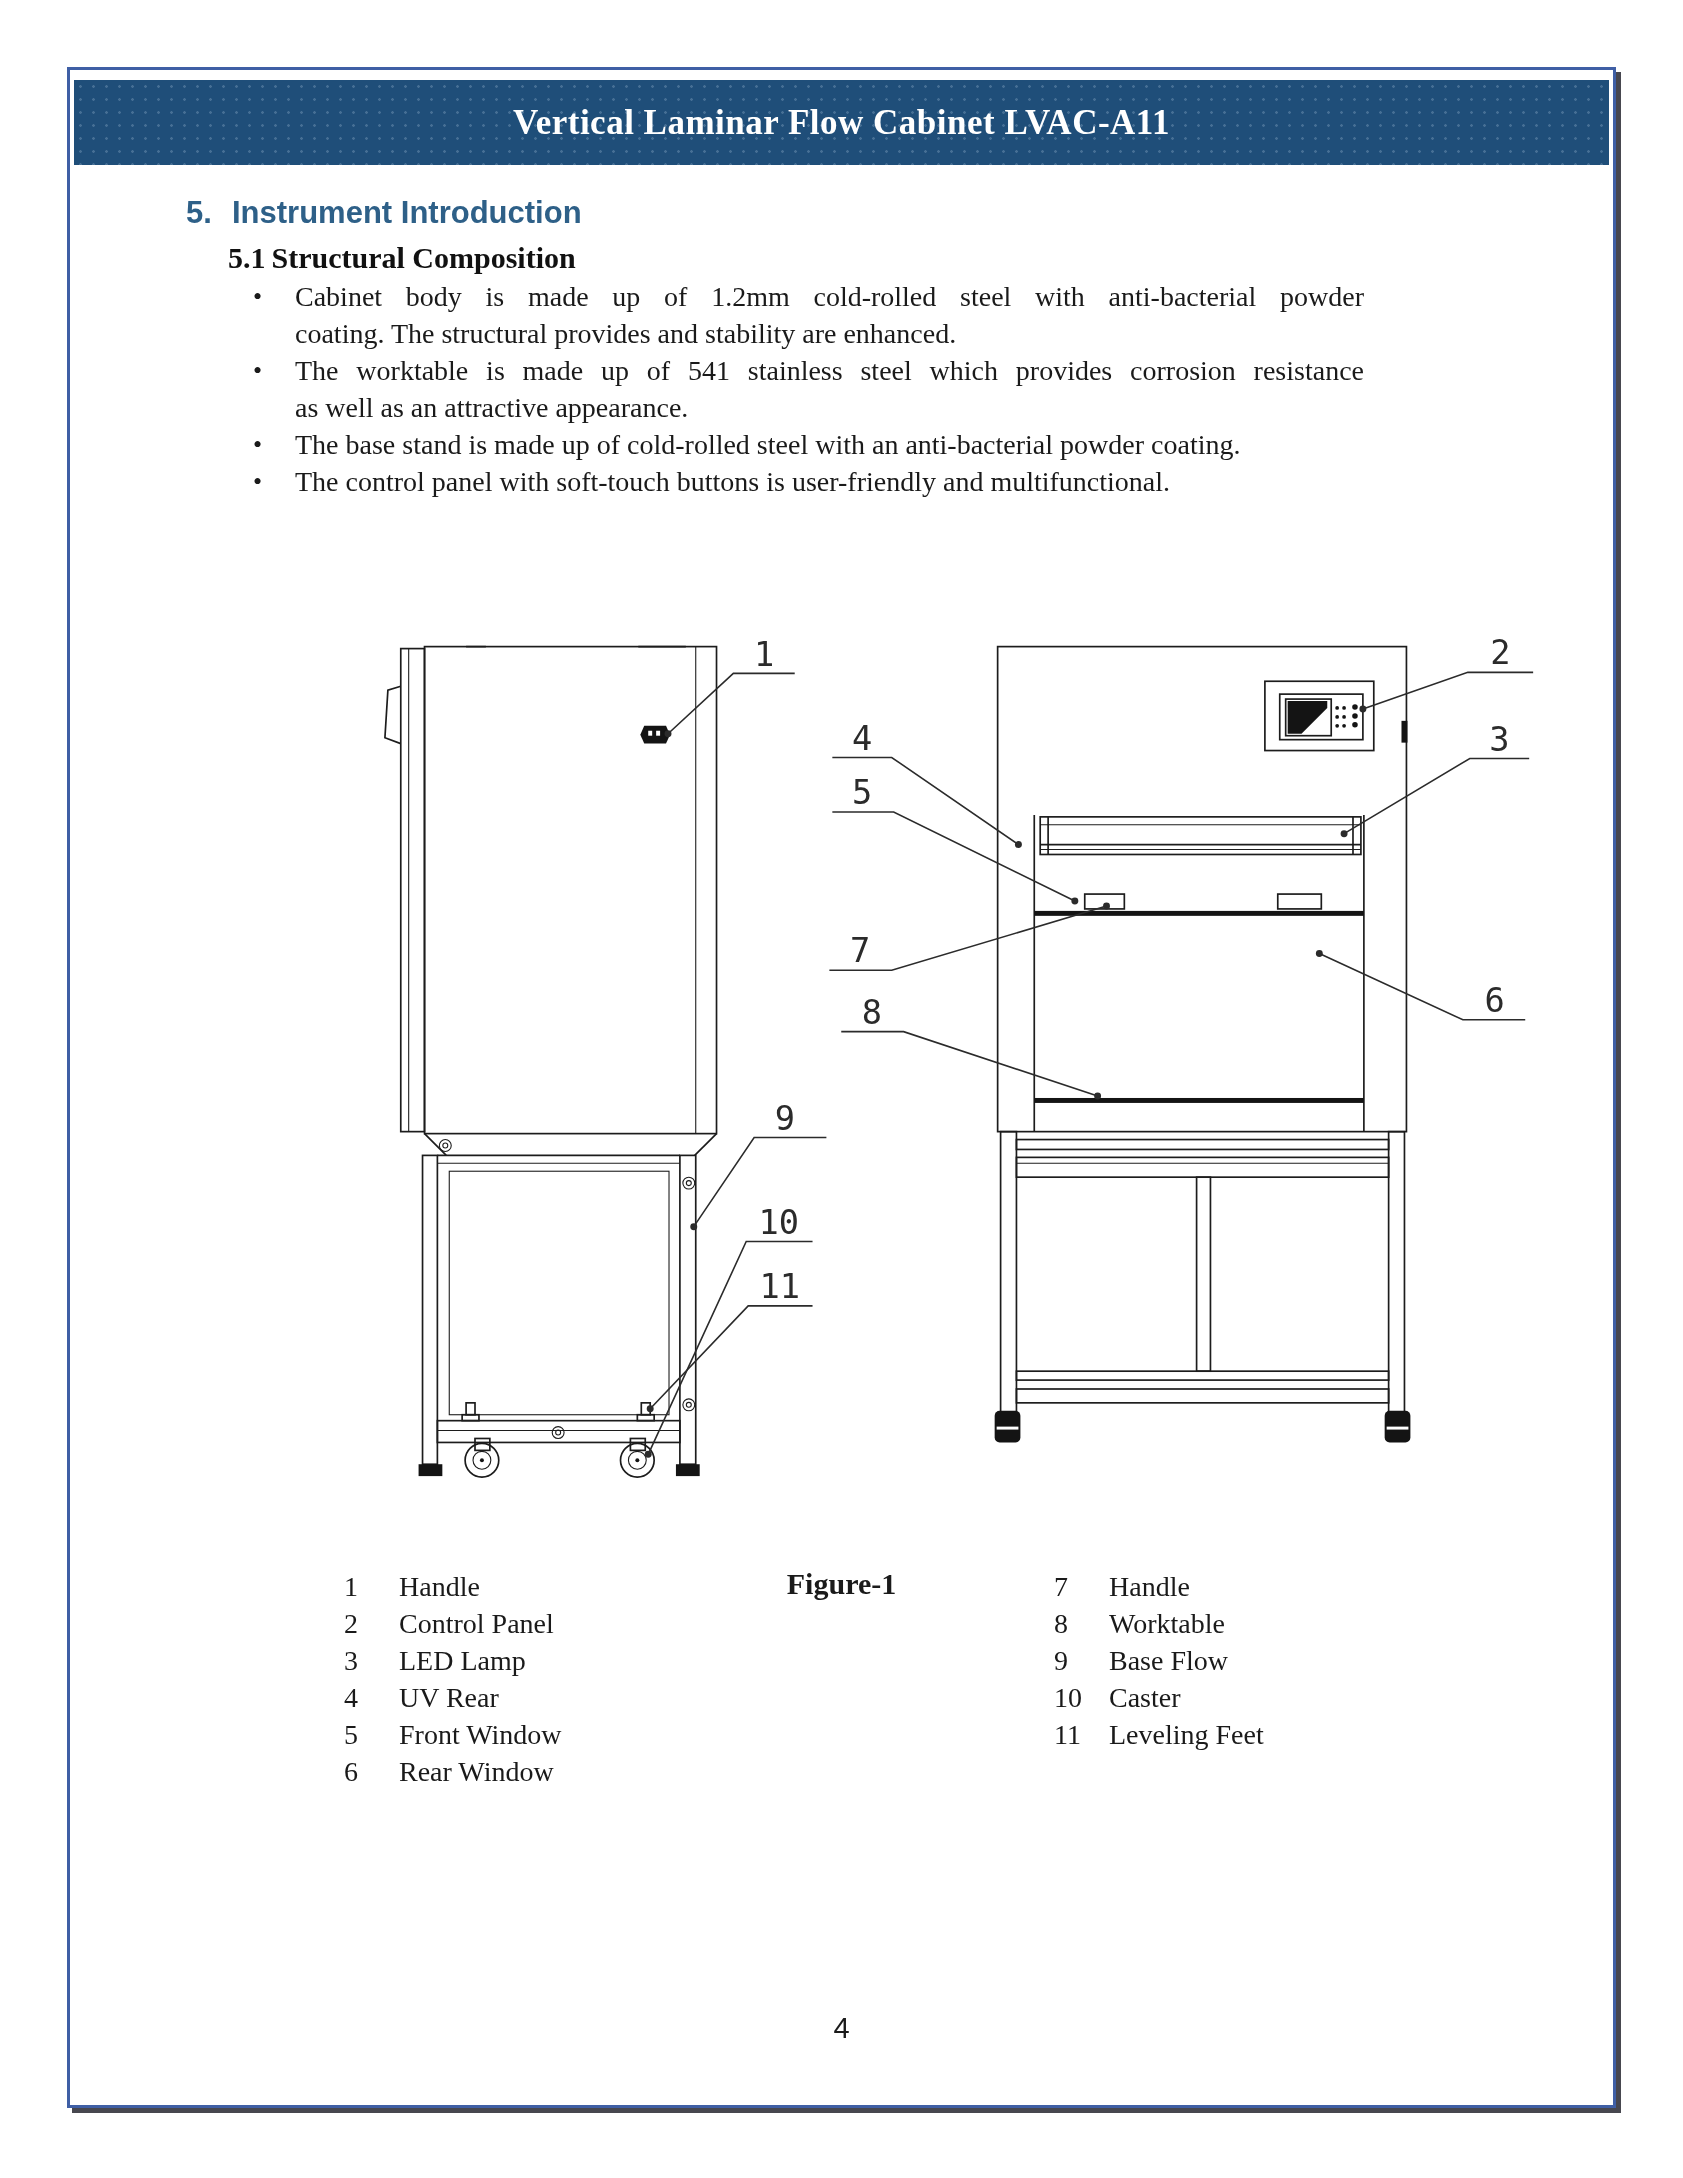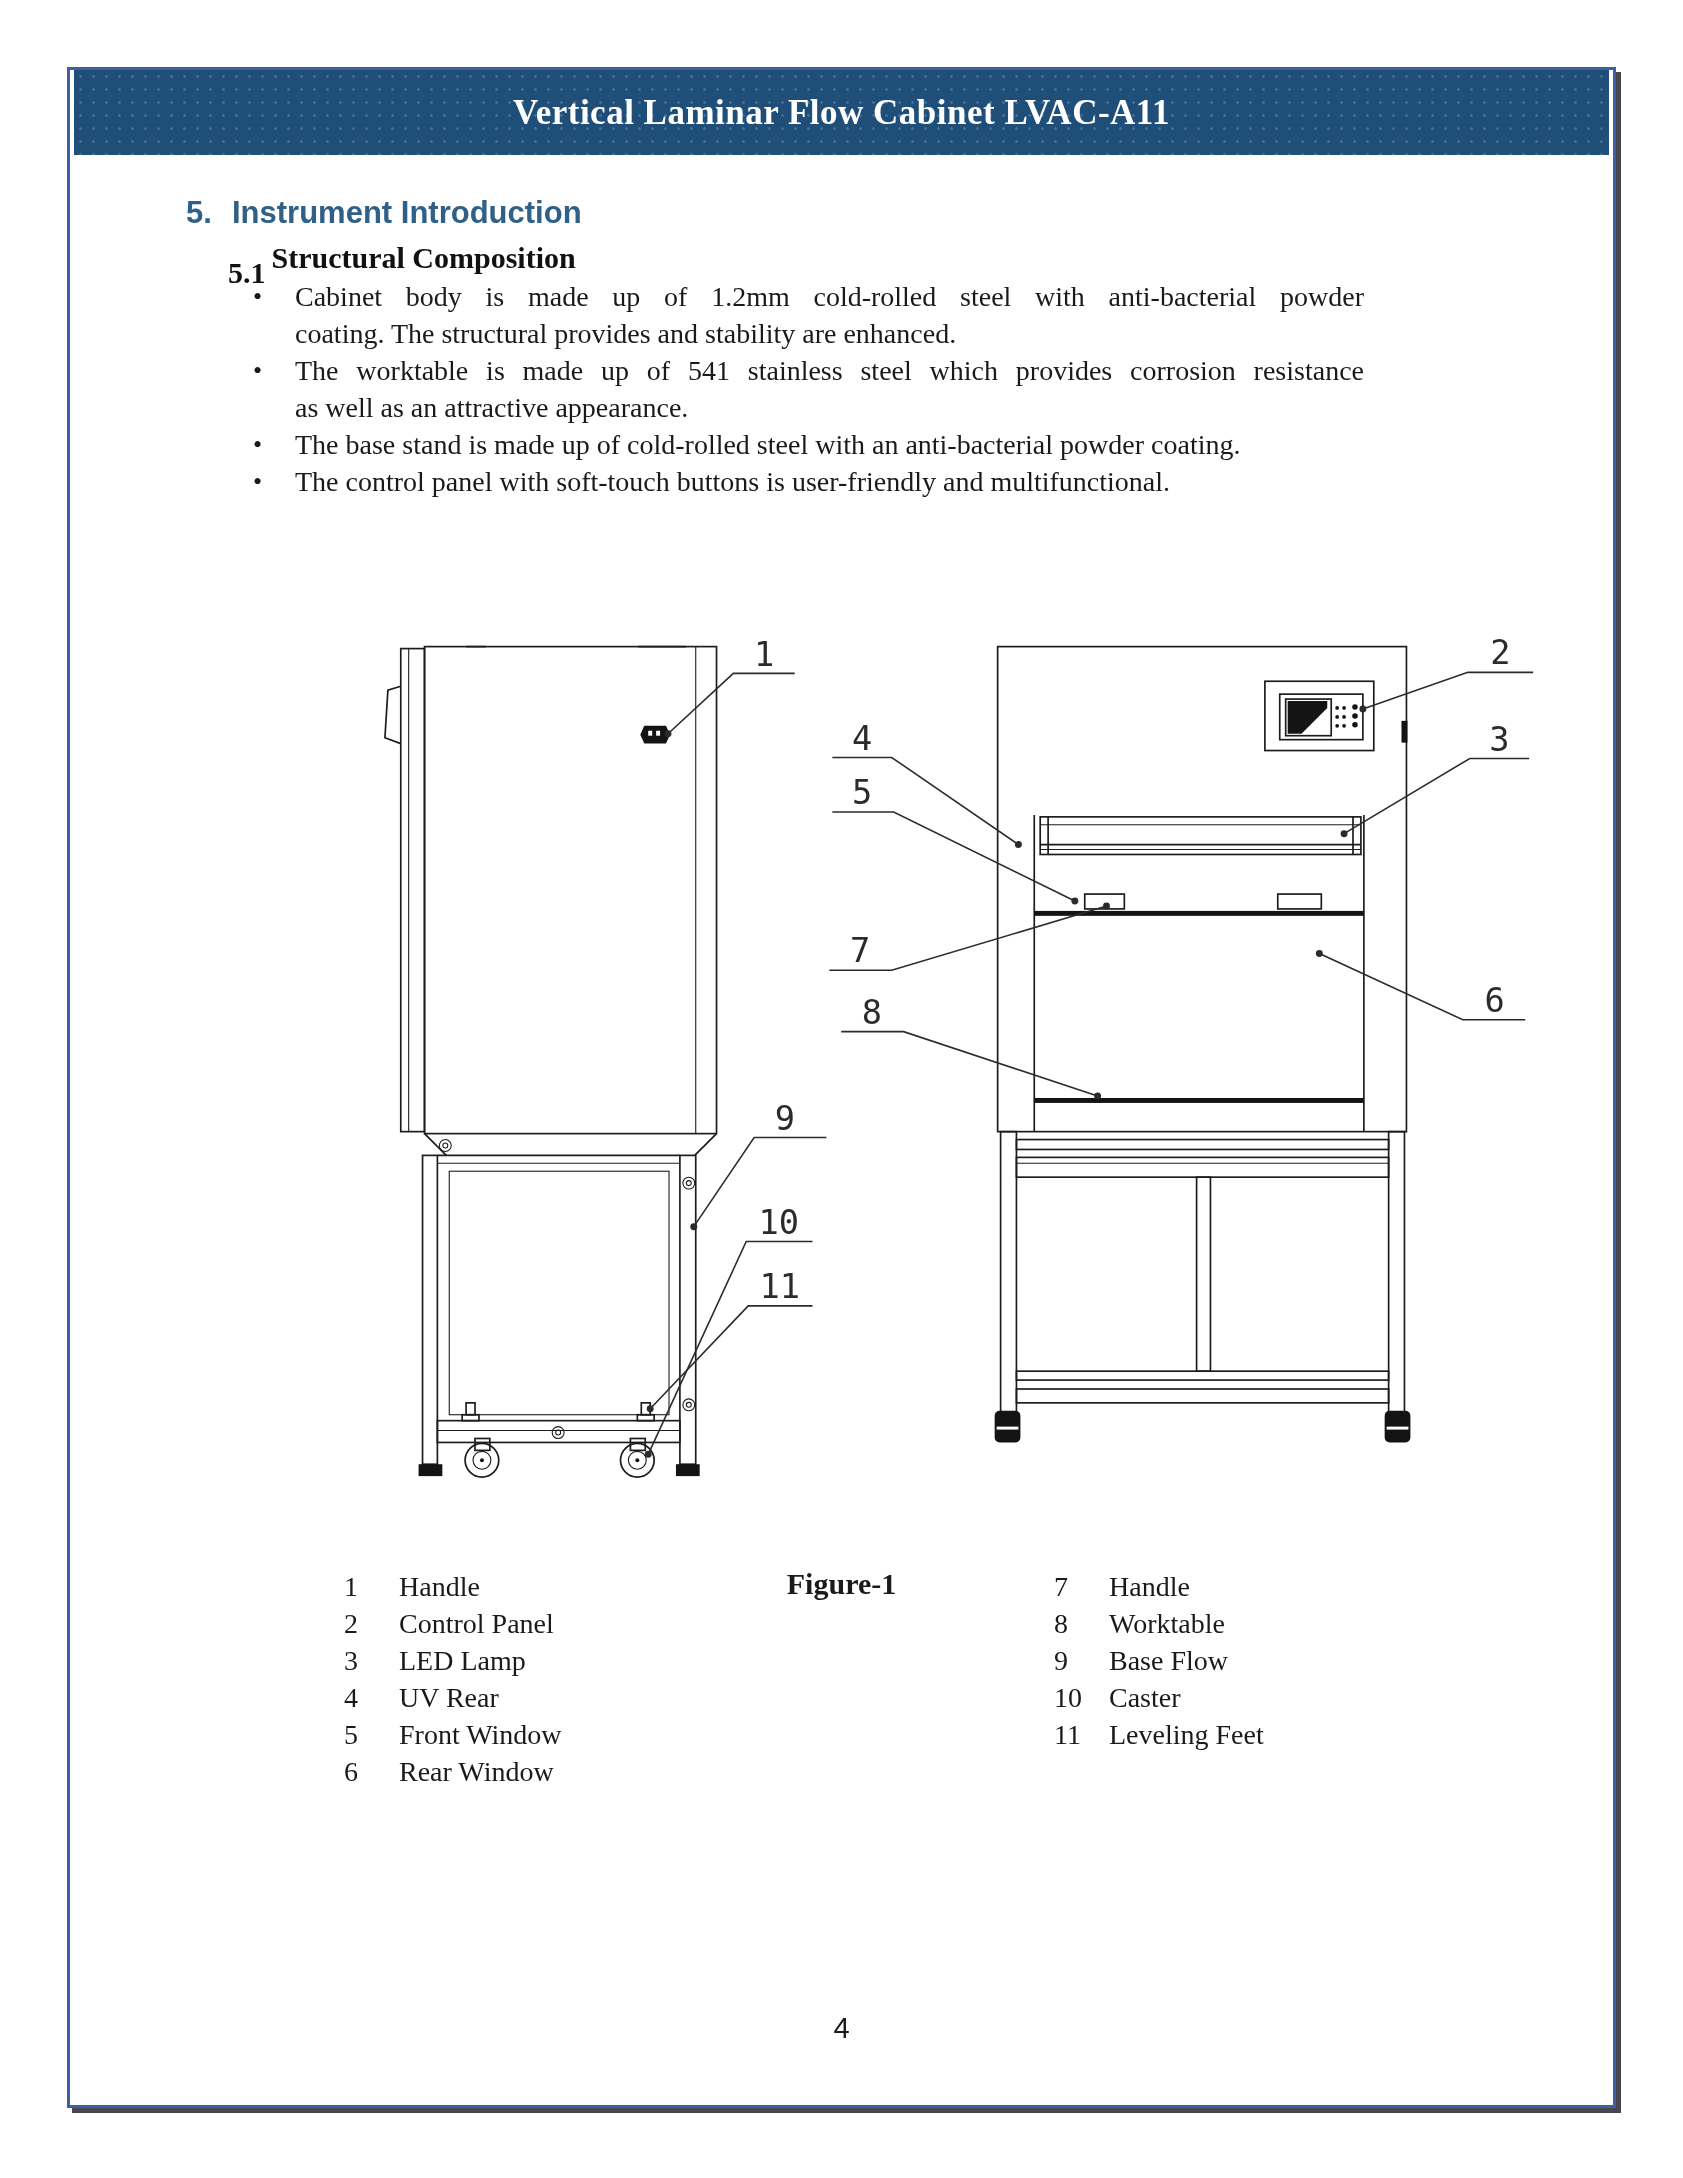--- a/index.html
+++ b/index.html
@@ -1,29 +1,29 @@
 <!DOCTYPE html>
 <html><head>
 <meta charset="utf-8">
 <style>
   html,body{margin:0;padding:0;background:#ffffff;}
   body{width:1683px;height:2178px;position:relative;font-family:"Liberation Serif",serif;color:#1a1a1a;}
   .page{position:absolute;left:67px;top:67px;width:1543px;height:2035px;background:#fff;
         border:3px solid #3f5fa5;box-shadow:5px 5px 0 0 #47474f;}
-  .headerbar{position:absolute;left:4px;top:0;right:4px;height:85px;background:#1f4e79;
+  .headerbar{position:absolute;left:4px;top:10px;right:4px;height:85px;background:#1f4e79;
         background-image:radial-gradient(circle, rgba(173,199,222,0.28) 1px, transparent 1.6px);
         background-size:13px 13px;}
   .headerbar .title{width:100%;height:85px;line-height:85px;text-align:center;color:#ffffff;
         font-family:"Liberation Serif",serif;font-weight:bold;font-size:35px;letter-spacing:0.5px;}
   .h1{position:absolute;left:116px;top:125px;font-family:"Liberation Sans",sans-serif;
         font-weight:bold;font-size:31px;color:#2e6088;display:flex;}
   .h1 .no{width:46px;}
   .h2{position:absolute;left:158px;top:171px;font-family:"Liberation Serif",serif;
         font-weight:bold;font-size:30px;color:#111;display:flex;}
-  .h2 .no{margin-right:6px;margin-top:15px;}
+  .h2 .no{margin-right:6px;}
   .bullets{position:absolute;left:183px;top:208px;width:1119px;}
   .bullet{display:flex;margin:0;}
   .bullet .dot{width:42px;font-size:26px;line-height:37px;}
   .bullet .txt{width:1069px;font-size:28px;line-height:37px;}
   .jline{text-align:left;}
   .jline.stretch{text-align:justify;text-align-last:justify;}
   .figwrap{position:absolute;left:210px;top:527px;width:1267px;height:901px;}
   svg text.co{font-family:"DejaVu Sans Mono",monospace;font-size:34px;fill:#2b2b2b;}
   .caption{position:absolute;left:0;right:0;top:1457px;text-align:center;
         font-weight:bold;font-size:30px;font-family:"Liberation Serif",serif;margin-top:40px;}

